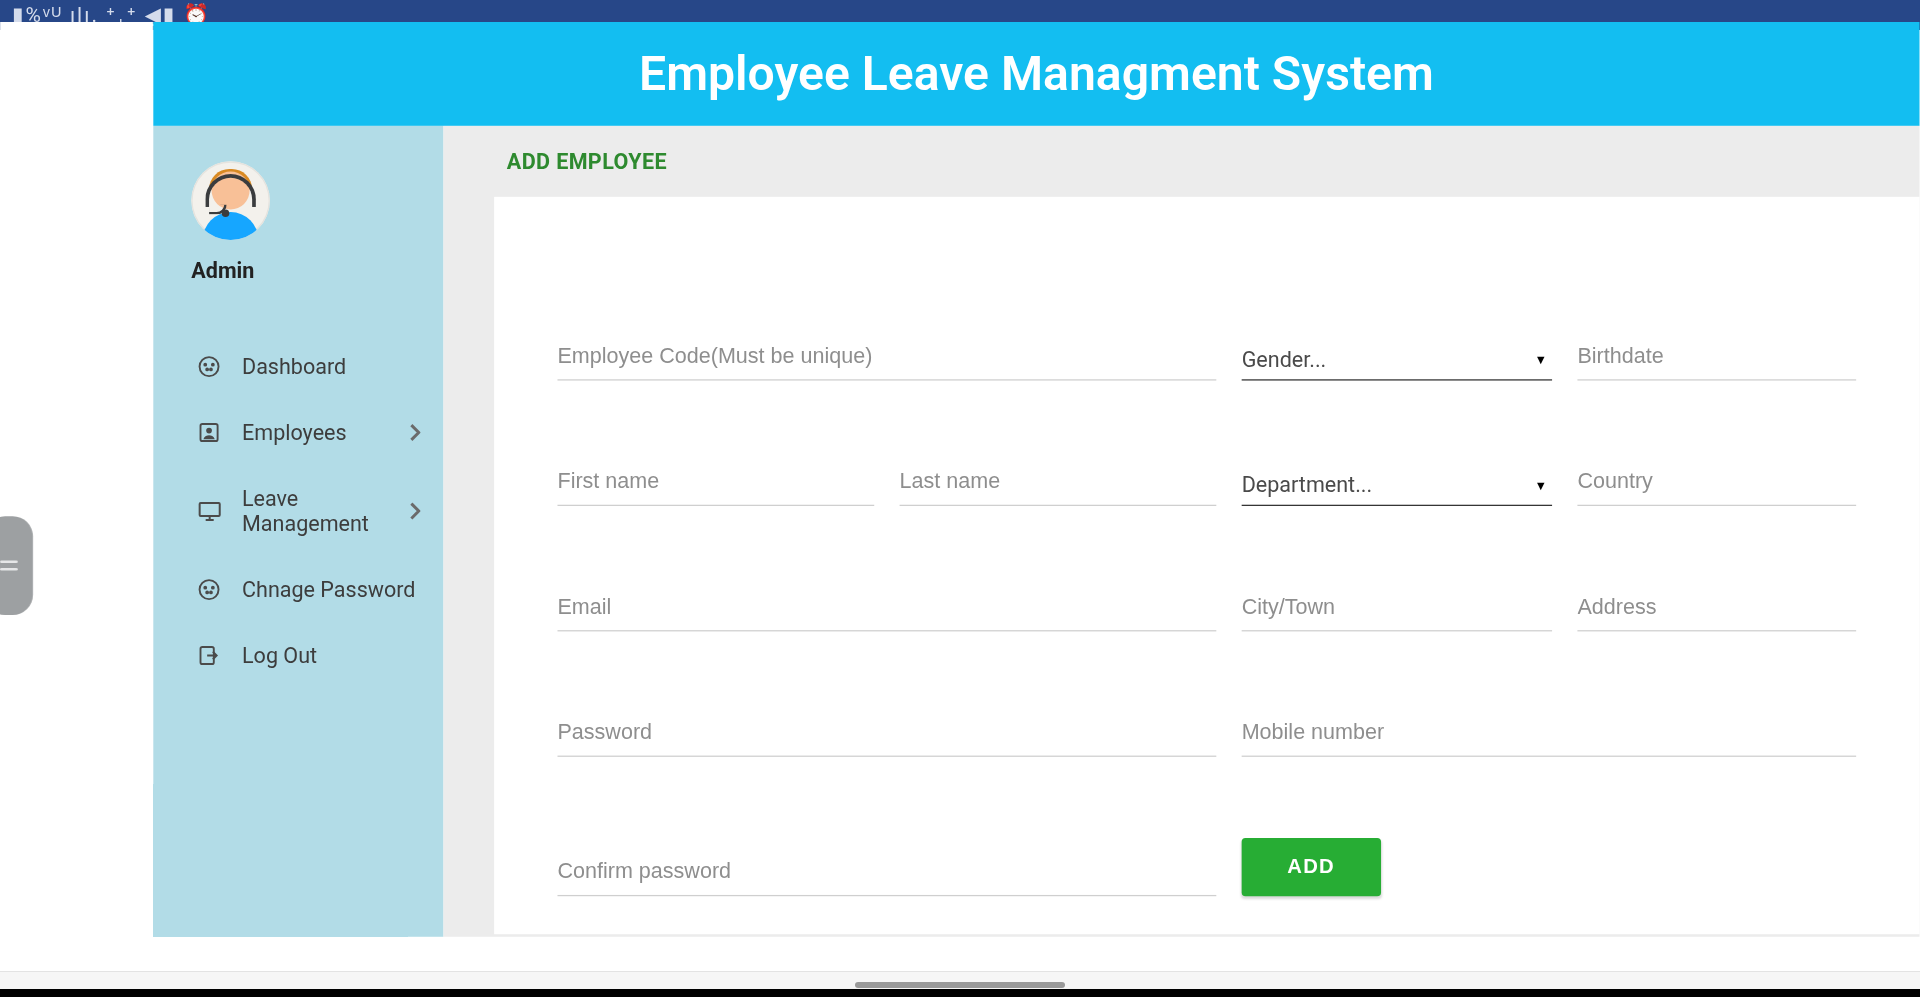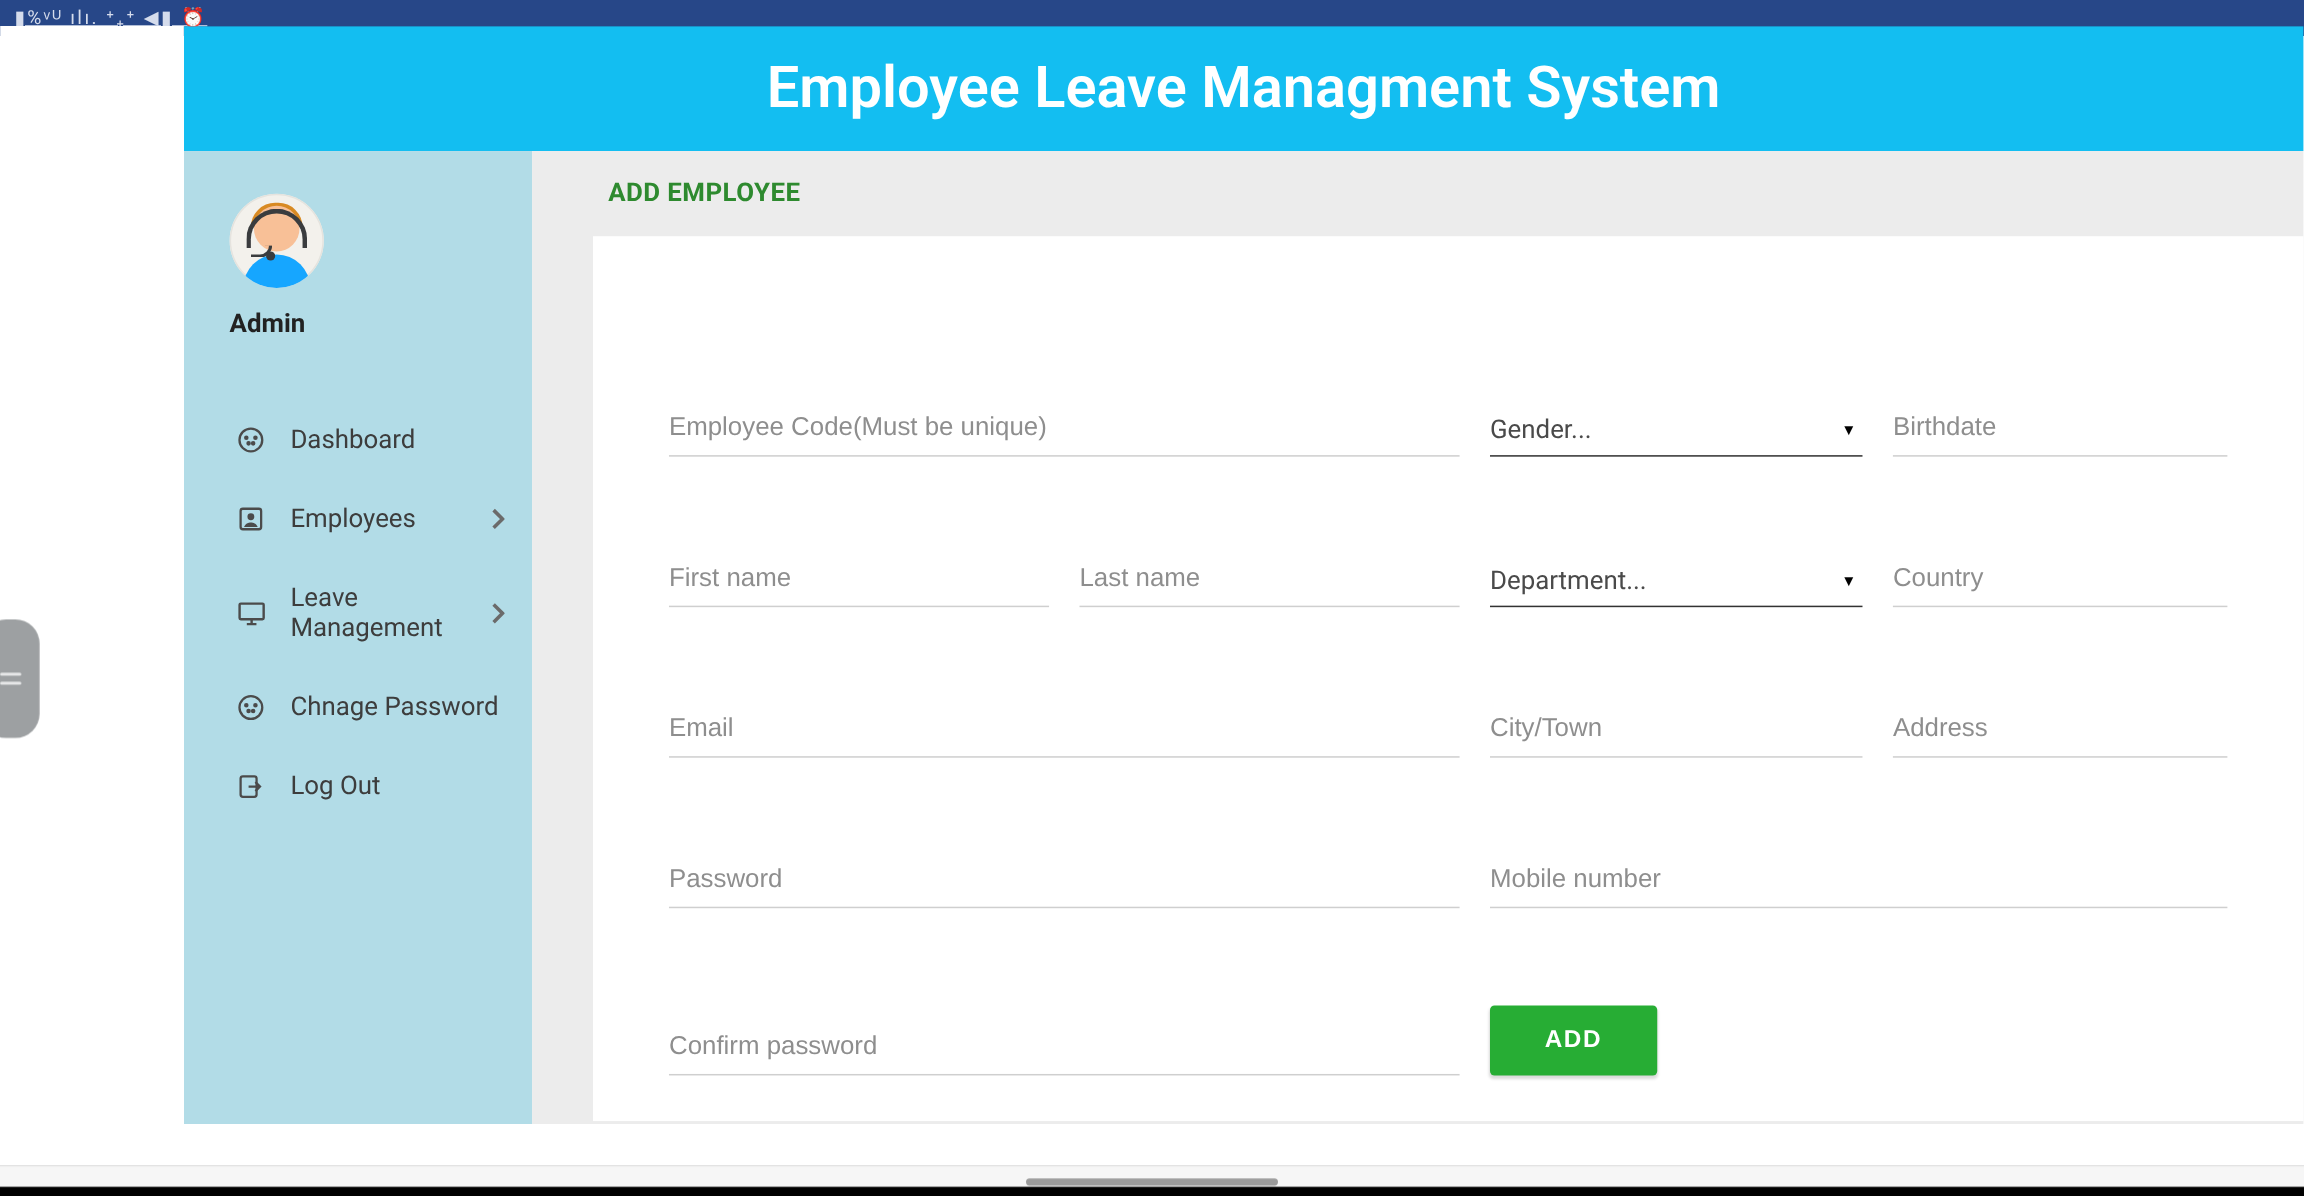--- a/index.html
+++ b/index.html
@@ -6,21 +6,21 @@
   html, body { width: 1920px; height: 997px; overflow: hidden; font-family: Roboto, Arial, sans-serif; background: #fff; }
 
   .status-bar {
     width: 100%;
     height: 30px;
     background: #274788;
     color: #d5dcec;
     display: flex;
     align-items: center;
     padding: 0 12px;
-    font-size: 16px;
+    font-size: 21px;
     letter-spacing: 2px;
     text-decoration: underline;
   }
 
   .scaler {
     transform-origin: 0 30px;
     transform: scale(1.267);
     width: 1515px;
     position: absolute;
     top: 30px;

